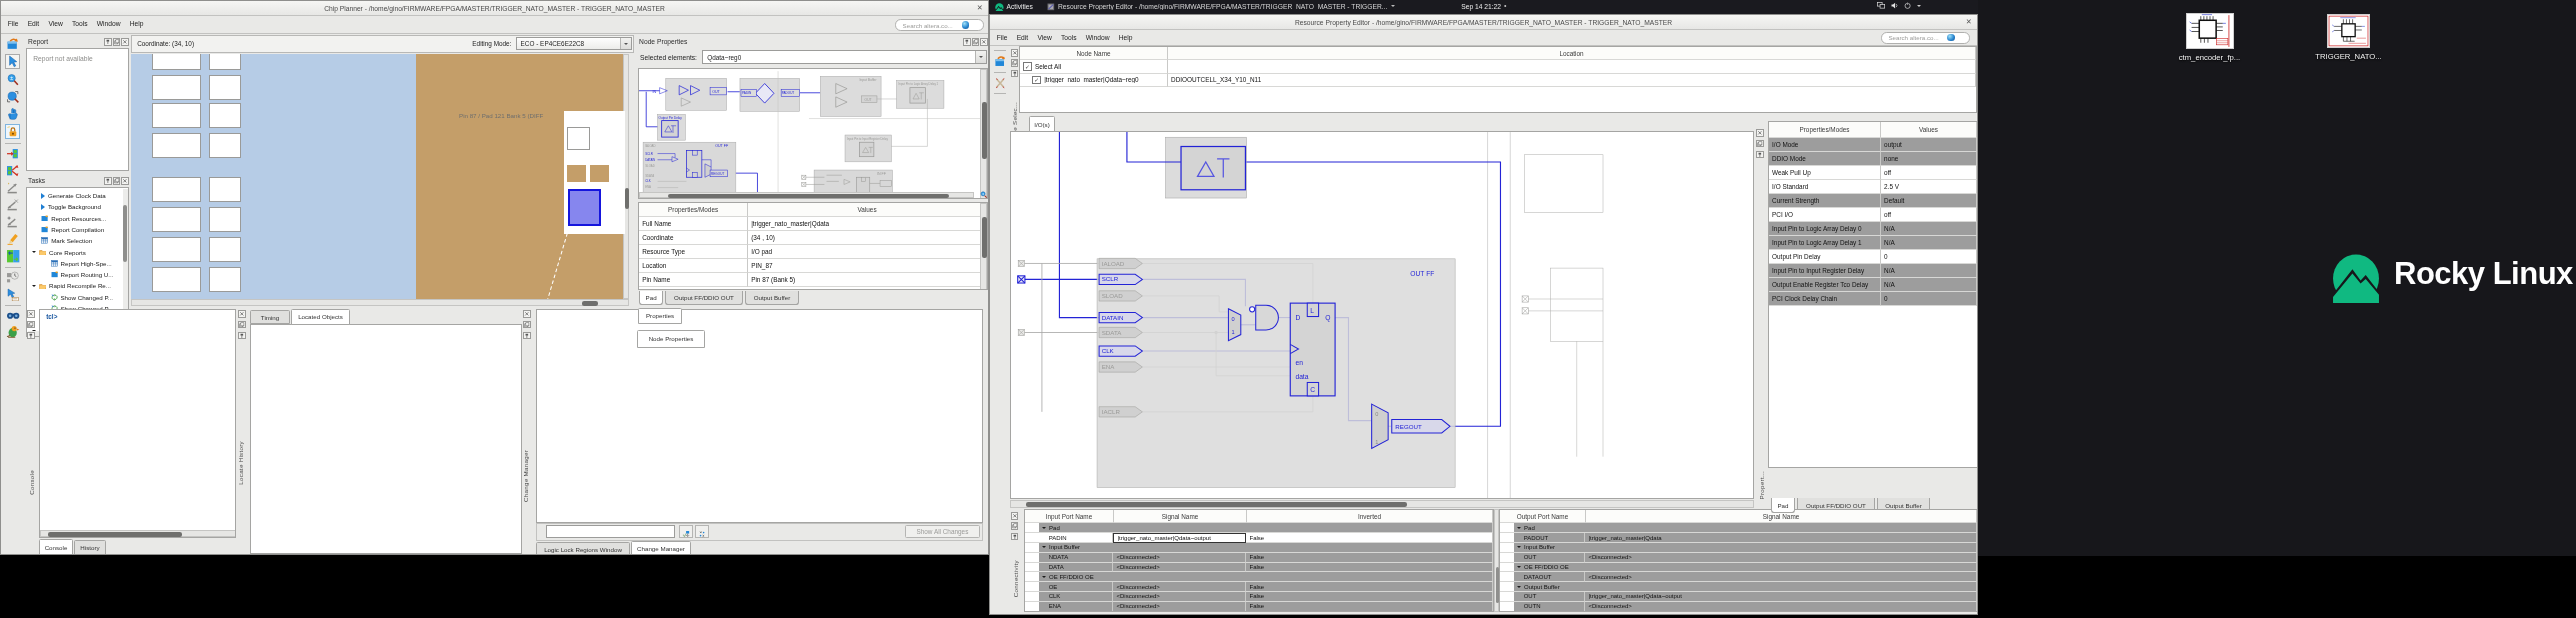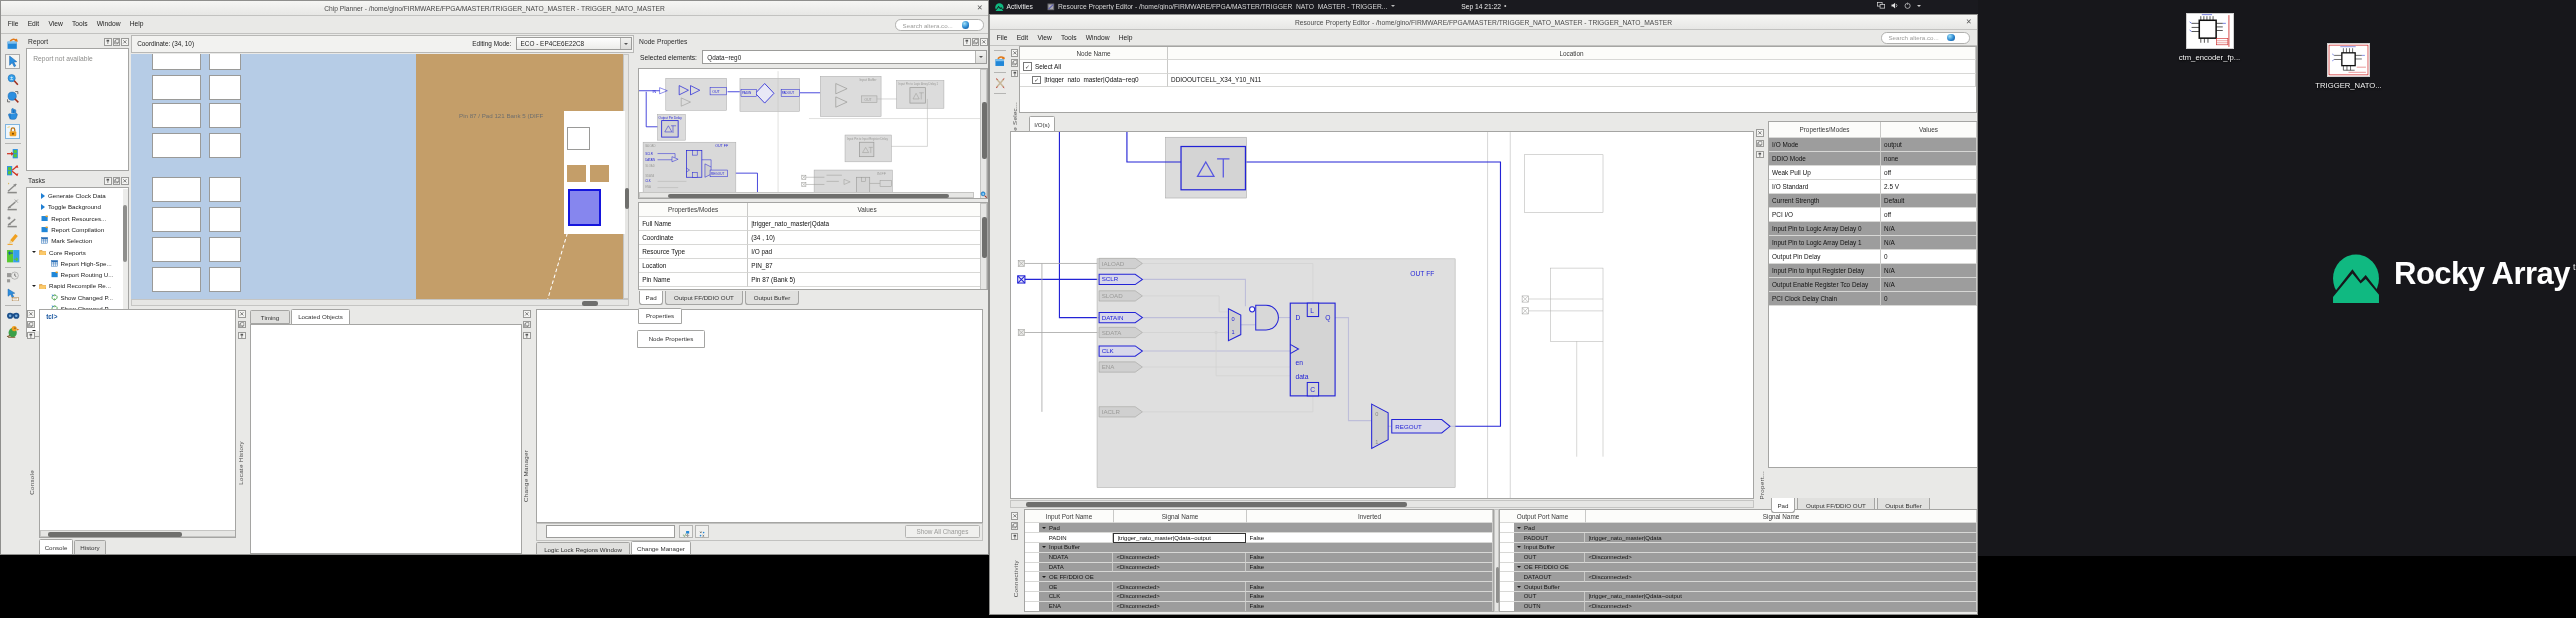--- a/index.html
+++ b/index.html
@@ -41,21 +41,21 @@
 
 <div id="root">
 
   <div class="abs" style="left:1978px;top:0;width:989px;height:556px;background:#17171b;">
     <svg class="abs" style="left:354px;top:254px;" width="48" height="49" viewBox="0 0 94 96">
       <ellipse cx="47" cy="48" rx="45" ry="47" fill="#10b981"></ellipse>
       <path d="M4 76 L40 30 L56 52 L66 41 L90 72 L86 82 L8 84 Z" fill="#17171b"></path>
       <path d="M2 84 L40 38 L56 58 L66 49 L92 80 L92 96 L2 96 Z" fill="#10b981"></path>
     </svg>
     <div class="abs" style="left:416px;top:256px;color:#fff;font-size:31px;white-space:nowrap;">
-      <span style="font-weight:bold;letter-spacing:-0.5px;">Rocky Array</span><sup style="font-size:8.8px;font-weight:normal;vertical-align:14.4px;margin-left:3.1px;color:#e8e8e8;">tm</sup>
+      <span style="font-weight:bold;letter-spacing:-0.5px;">Rocky Linux</span><sup style="font-size:8.8px;font-weight:normal;vertical-align:14.4px;margin-left:3.1px;color:#e8e8e8;">tm</sup>
     </div>
 
     <div class="abs" style="left:198px;top:13.4px;width:67px;text-align:center;">
       <svg width="46" height="34" viewBox="0 0 90 66" style="background:#fff;border:0.5px solid #cfcfcf;">
         <rect x="24" y="12" width="33" height="35" fill="none" stroke="#111" stroke-width="3"></rect>
         <g stroke="#111" stroke-width="1.4">
             <line x1="27" y1="4" x2="27" y2="12"></line>
             <line x1="33" y1="4" x2="33" y2="12"></line>
             <line x1="39" y1="4" x2="39" y2="12"></line>
             <line x1="45" y1="4" x2="45" y2="12"></line>
@@ -76,21 +76,21 @@
             <line x1="5" y1="31" x2="9" y2="34"></line>
             <line x1="70" y1="18" x2="76" y2="18"></line>
           </g>
         <line x1="82" y1="2" x2="82" y2="64" stroke="#cc2222" stroke-width="1.6"></line>
         <rect x="58" y="48" width="22" height="12" fill="none" stroke="#cc2222" stroke-width="1.2"></rect>
         <line x1="58" y1="52" x2="80" y2="52" stroke="#cc2222" stroke-width="0.8"></line>
           <line x1="58" y1="56" x2="80" y2="56" stroke="#cc2222" stroke-width="0.8"></line>
       </svg>
       <div style="color:#f4f4f4;font-size:7.7px;margin-top:1.5px;text-shadow:0 0.5px 1.5px #000;">ctm_encoder_fp...</div>
     </div>
-    <div class="abs" style="left:337px;top:14.4px;width:67px;text-align:center;margin-top:29px;">
+    <div class="abs" style="left:337px;top:14.4px;width:67px;text-align:center;">
       <svg width="41" height="32" viewBox="0 0 80 62" style="background:#fff;border:0.5px solid #cfcfcf;">
         <rect x="2" y="2" width="76" height="58" fill="none" stroke="#cc2222" stroke-width="1.4"></rect>
         <rect x="27" y="17" width="26" height="25" fill="none" stroke="#111" stroke-width="2.6"></rect>
         <g stroke="#111" stroke-width="1.2">
             <line x1="30" y1="8" x2="30" y2="17"></line>
             <line x1="36" y1="8" x2="36" y2="17"></line>
             <line x1="42" y1="8" x2="42" y2="17"></line>
             <line x1="48" y1="8" x2="48" y2="17"></line>
             <line x1="30" y1="42" x2="30" y2="51"></line>
             <line x1="37" y1="42" x2="37" y2="51"></line>

